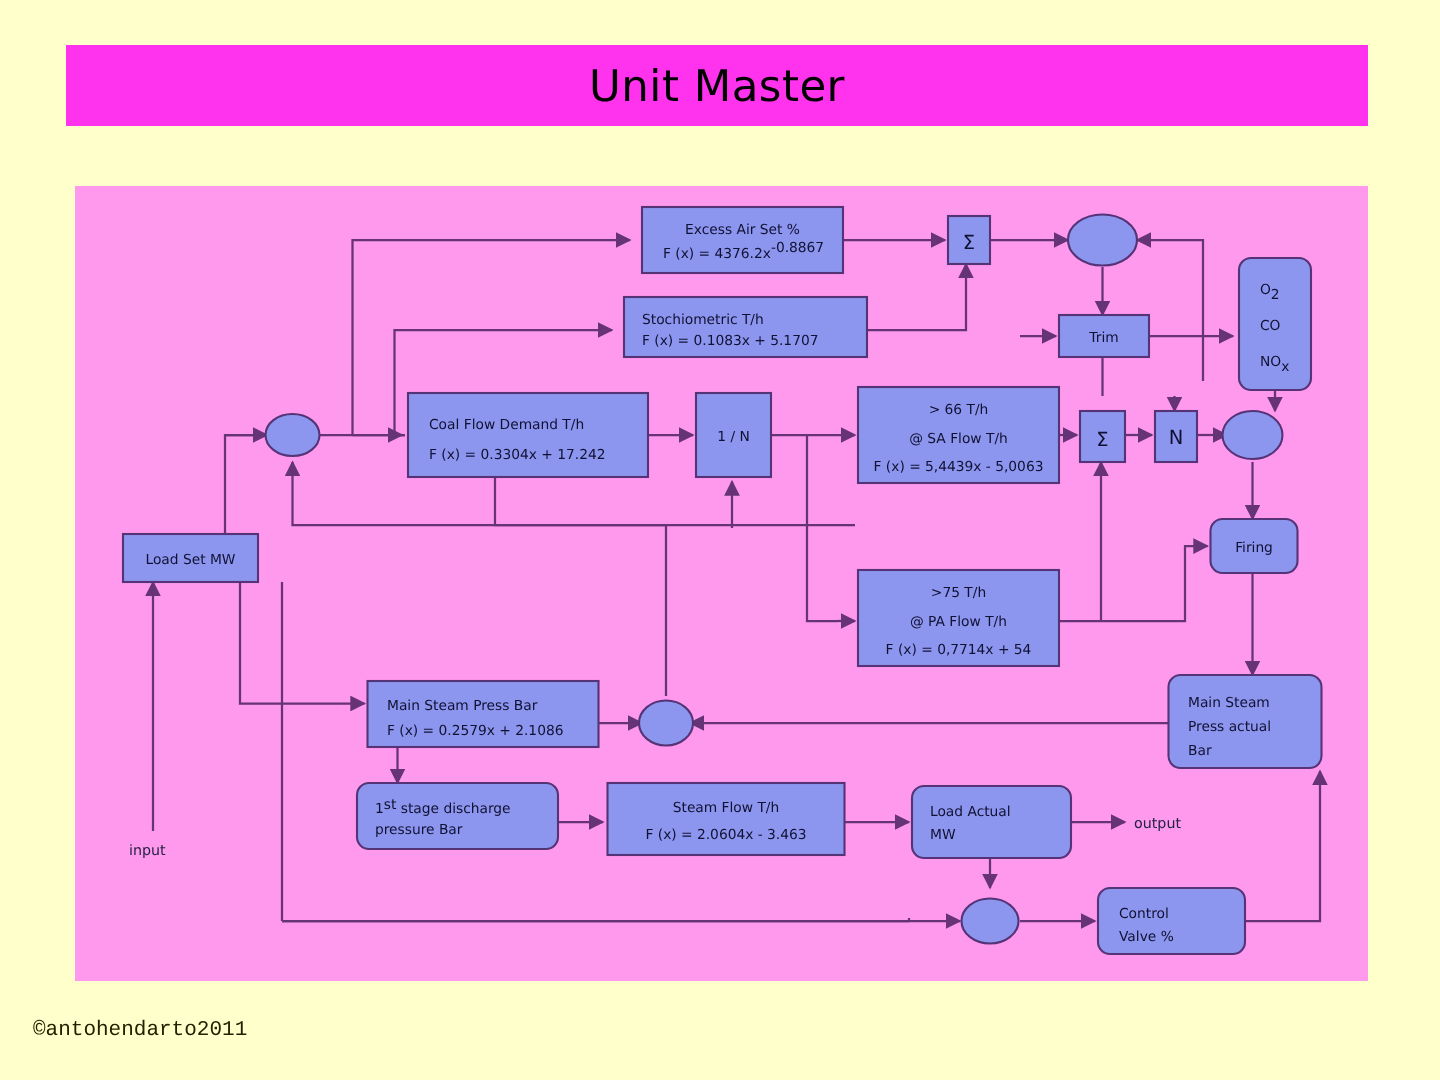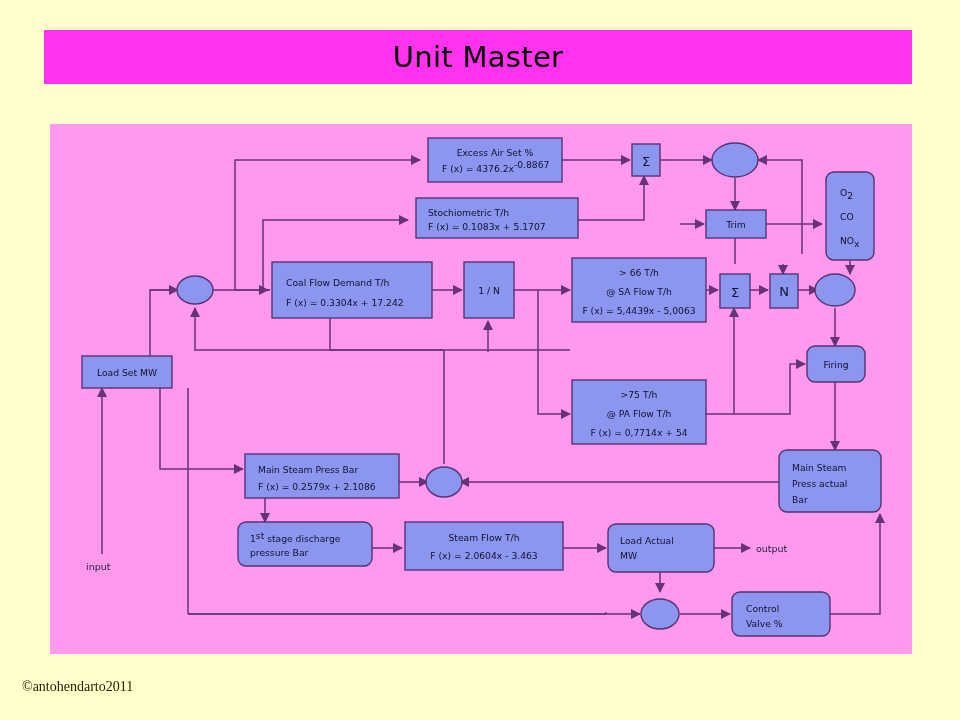--- a/index.html
+++ b/index.html
@@ -50,21 +50,21 @@
     left: 0; top: 0;
     width: 862px;
     height: 530px;
   }
   #copyright {
     position: absolute;
     left: 22px;
     top: 679px;
     font-size: 14px;
     color: #222200;
-    font-family: Liberation Serif, serif;
+    font-family: Liberation Mono, monospace;
   }
   .node-rect {
     fill: #8C96EE;
     stroke: #553377;
     stroke-width: 1.4;
   }
   .node-ellipse {
     fill: #8C96EE;
     stroke: #553377;
     stroke-width: 1.4;

